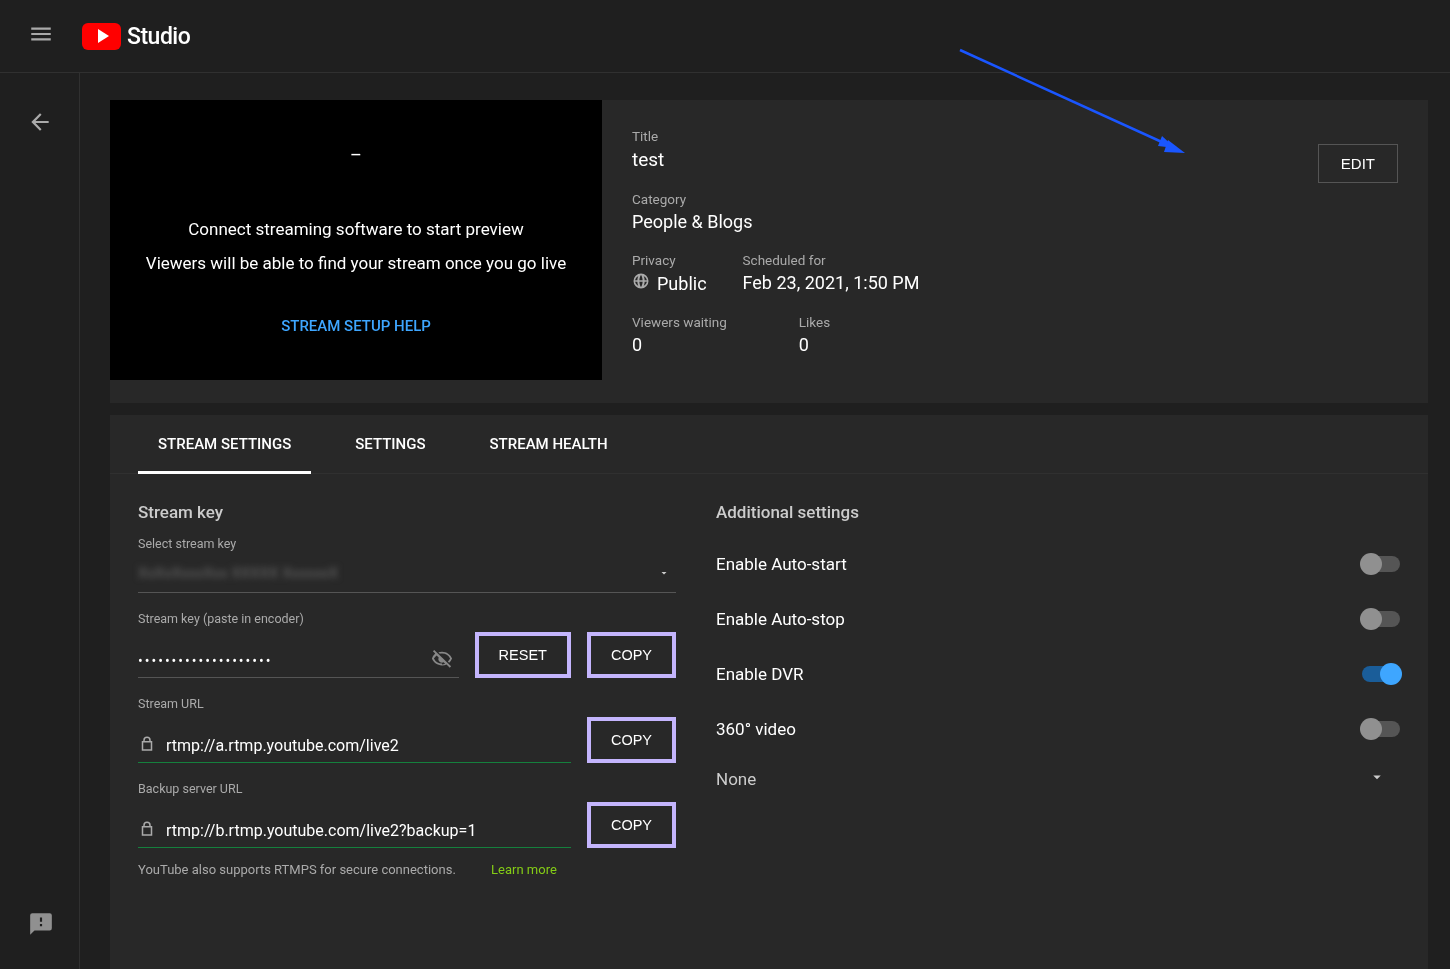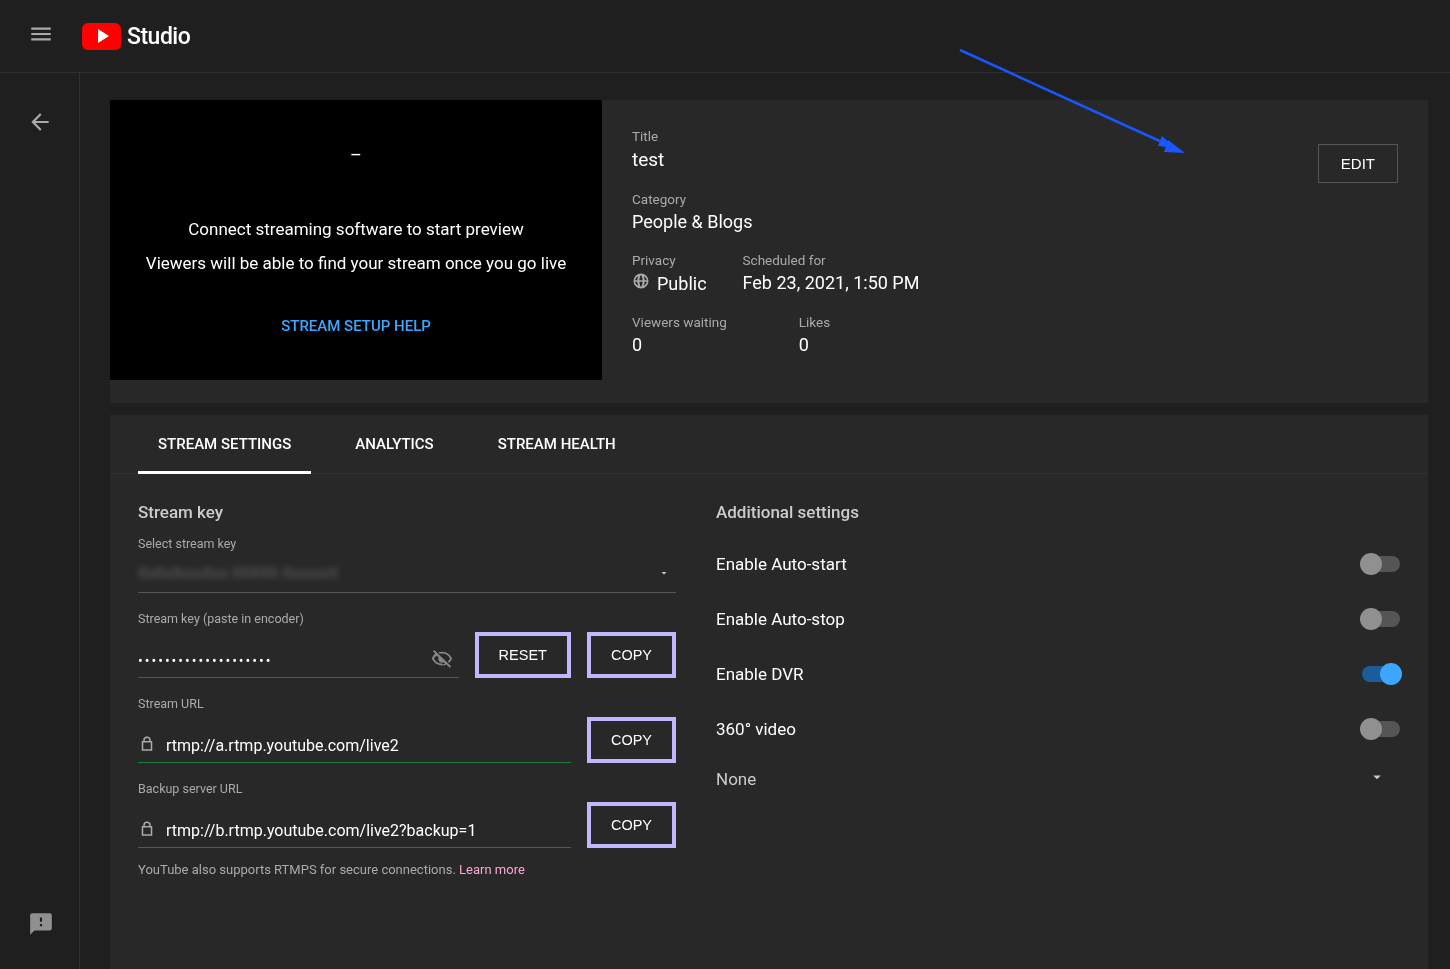--- a/index.html
+++ b/index.html
@@ -104,21 +104,21 @@
   .key-dots { letter-spacing:2px; font-size:14px; color:#fff; flex:1; }
   .eye-btn { color:#888; cursor:pointer; margin-right:6px; }
   .btn-outline {
     border:4px solid #c4b5fd; background:transparent; color:#fff;
     font-size:14.5px; font-weight:500; padding:11px 20px; cursor:pointer;
   }
   .url-input-wrap { flex:1; border-bottom:1px solid #15803d; display:flex; align-items:center; height:34px; gap:10px; }
   .lock-icon { color:#aaa; }
   .url-text { font-size:16px; color:#fff; }
   .footnote { font-size:13px; color:#aaa; margin-top:14px; }
-  .footnote a { color:#f9a8d4; text-decoration:none; cursor:pointer; }
+  .footnote a { color:#84cc16; text-decoration:none; cursor:pointer;margin-left:32px; }
   .right-col { flex:1; }
   .toggle-row { display:flex; align-items:center; justify-content:space-between; height:55px; }
   .toggle-label { font-size:17px; color:#fff; }
   .switch { width:38px; height:16px; background:#555; border-radius:8px; position:relative; cursor:pointer; }
   .switch .thumb { width:22px; height:22px; border-radius:50%; background:#909090; position:absolute; top:-3px; left:-2px; }
   .switch.on { background:#1a5d99; }
   .switch.on .thumb { background:#3ea6ff; left:18px; }
   .delay-label { font-size:13.5px; color:#aaa; margin-top:14px; }
   .delay-row { display:flex; align-items:center; justify-content:space-between; margin-top:12px; color:#ccc; font-size:17px; cursor:pointer; padding-right:14px; }
   .feedback-btn { position:absolute; left:28px; bottom:28px; color:#909090; }
@@ -194,21 +194,21 @@
           </div>
         </div>
         <button class="edit-btn">EDIT</button>
       </div>
     </div>
   </div>
 
   <div class="tabs-card">
     <div class="tab-bar">
       <div class="tab active">STREAM SETTINGS</div>
-      <div class="tab inactive">ANALYTICS</div>
+      <div class="tab inactive">SETTINGS</div>
       <div class="tab inactive">STREAM HEALTH</div>
     </div>
     <div class="tab-content">
 
       <div class="left-col">
         <div class="section-head">Stream key</div>
         <div class="field-label">Select stream key</div>
         <div class="select-row">
           <span class="select-val">XxXxXxxxXxx XXXXX XxxxxxX</span>
           <span class="caret-down">

